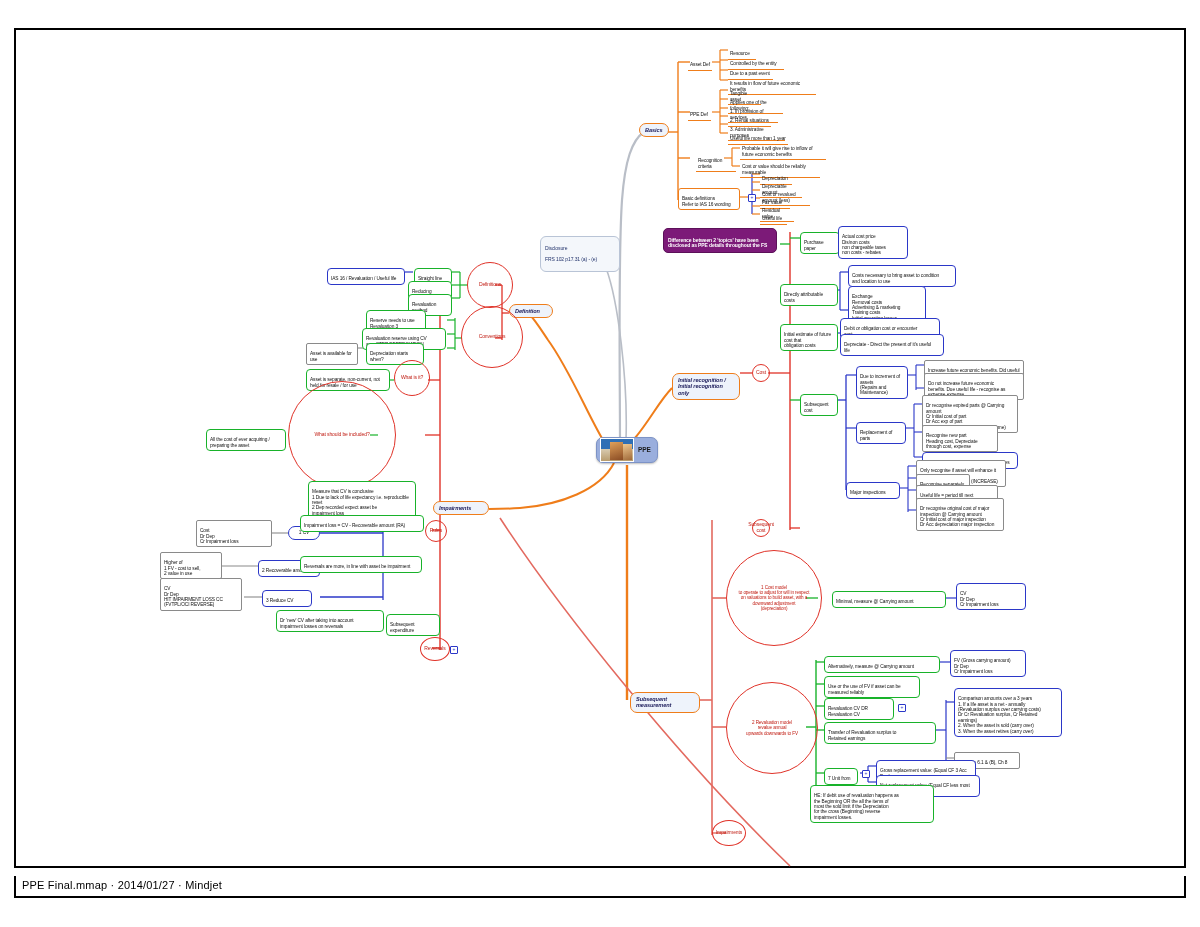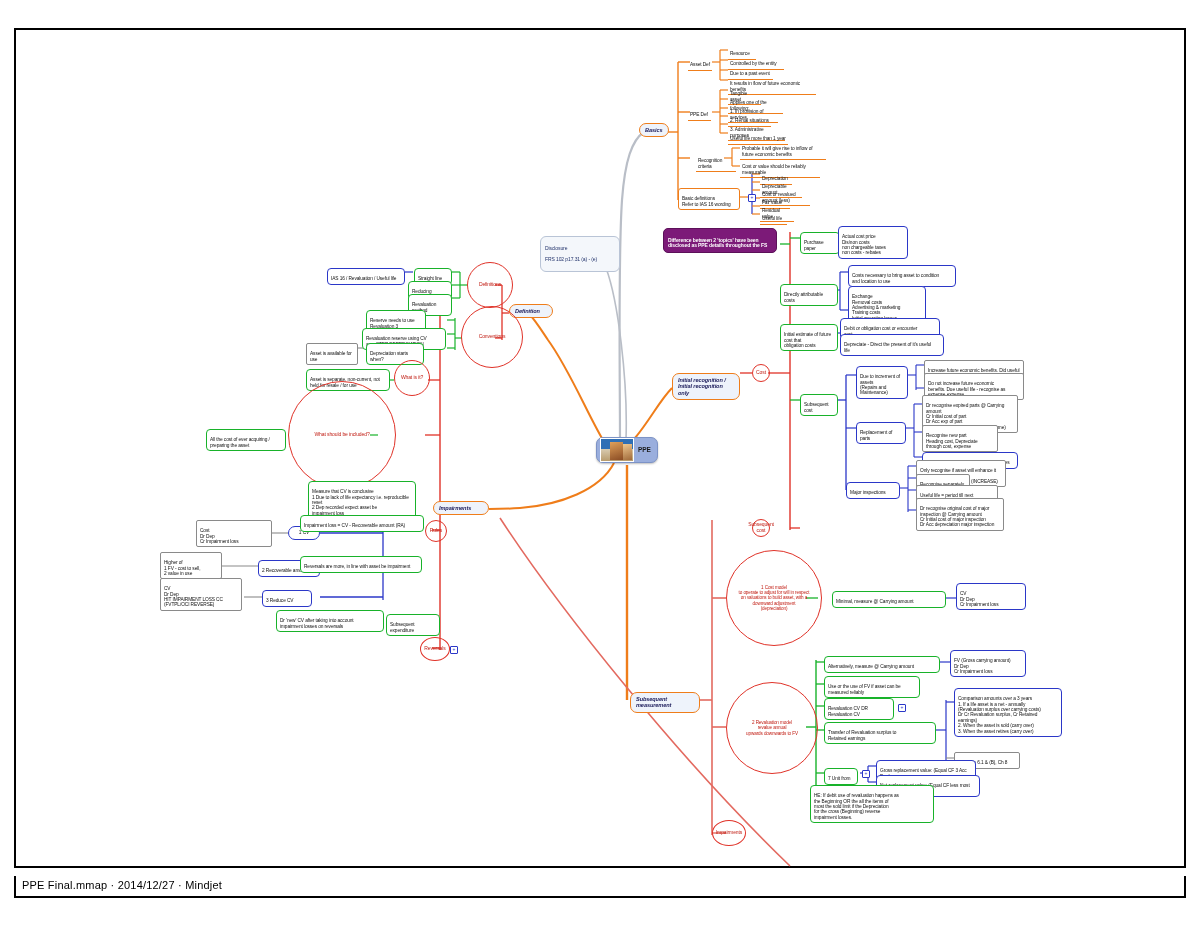--- a/index.html
+++ b/index.html
@@ -557,16 +557,16 @@
 the Beginning OR the all the items of
 most     the sold limit if the Depreciation
 for the cross (Beginning) reverse
 impairment losses.</span></div>
 
   <div class="node n-circle" style="left:712px;top:820px;width:34px;height:26px;">
     <span>Impairments</span>
   </div>
 
   <div class="footer">
-    <span>PPE Final.mmap  ·  2014/12/27  ·  Mindjet</span>
+    <span>PPE Final.mmap  ·  2014/01/27  ·  Mindjet</span>
   </div>
 
 </div>
 
 </body></html>

